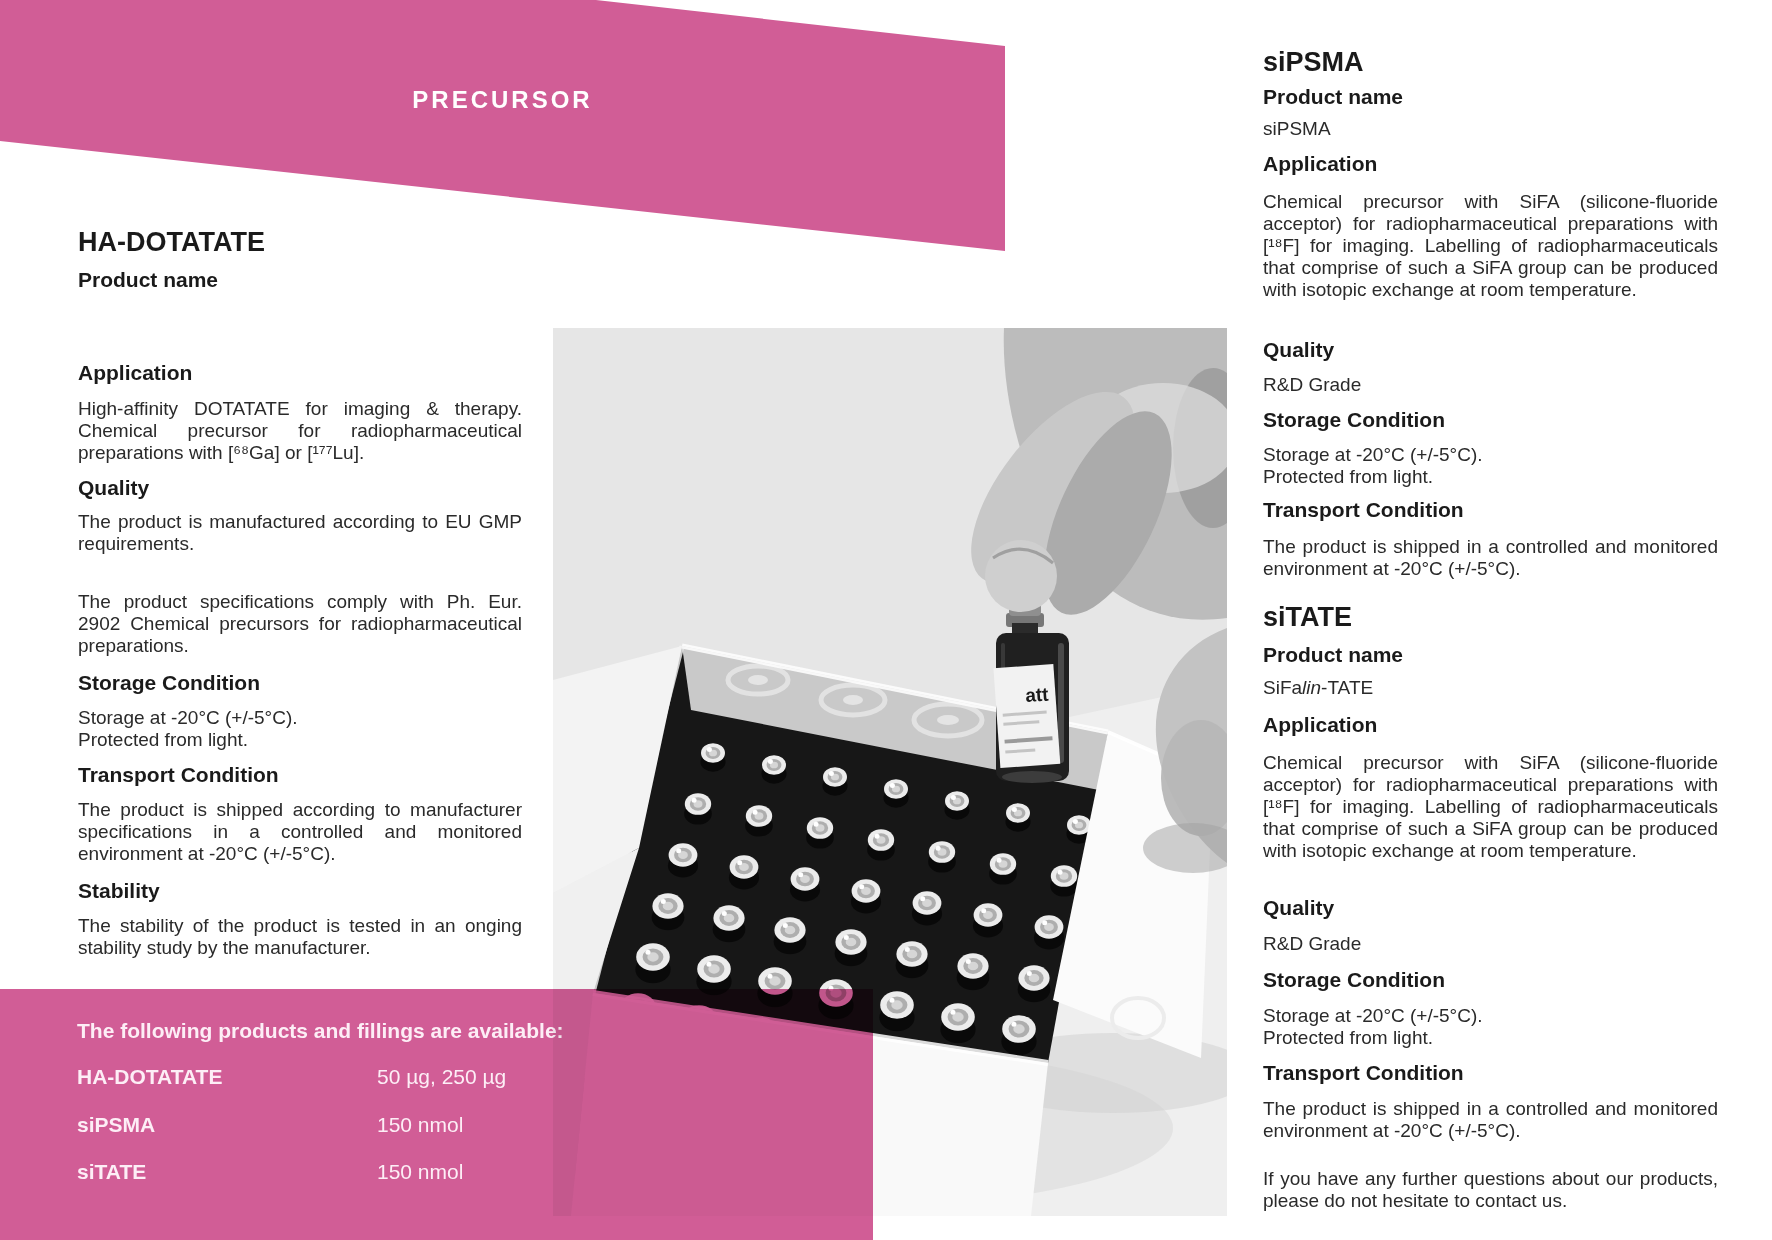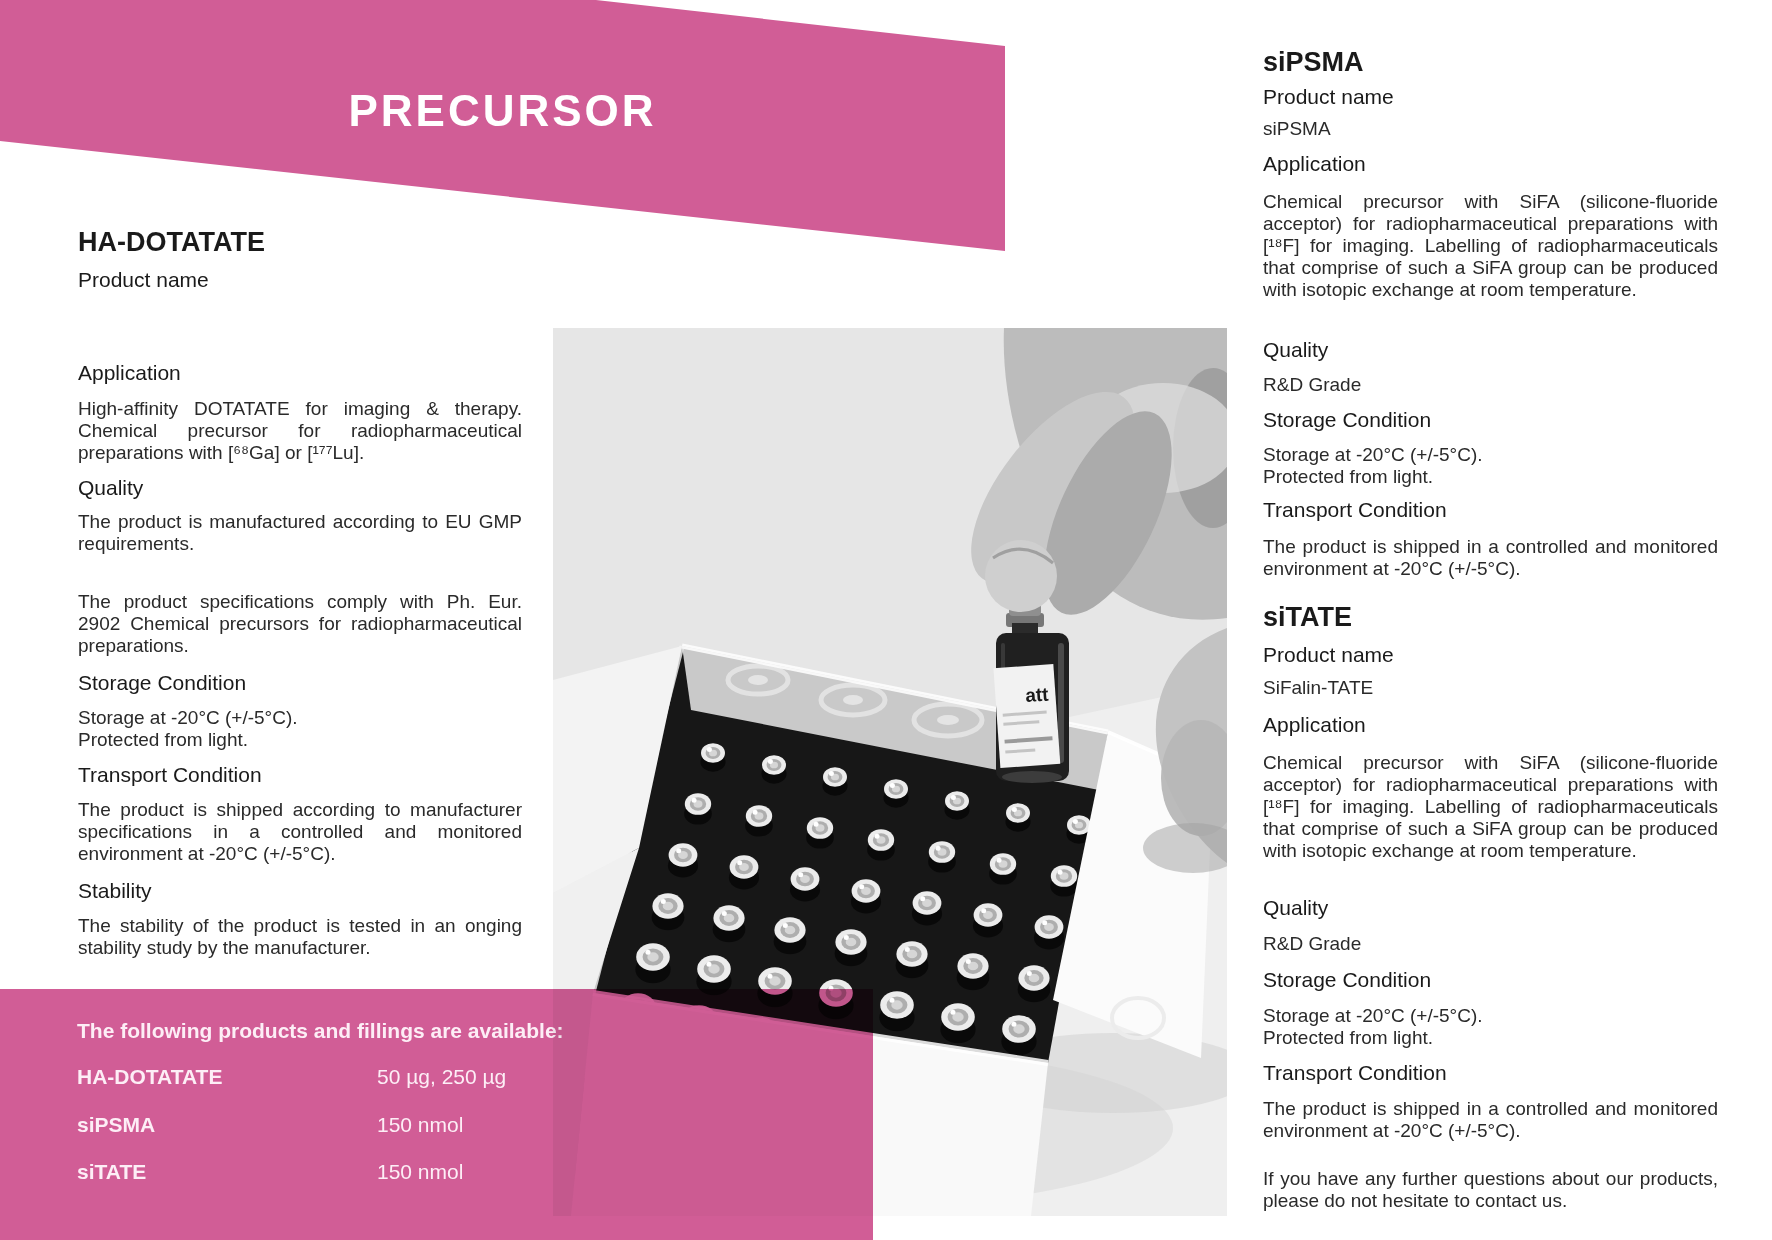--- a/index.html
+++ b/index.html
@@ -8,31 +8,31 @@
     font-family:"Liberation Sans","DejaVu Sans",sans-serif;color:#1f1f1f;
     overflow:hidden;margin:0 auto;
   }
   
   .banner{
     position:absolute;left:0;top:0;width:1005px;height:251px;background:#d15d96;
     clip-path:polygon(0% 0%, 59.3% 0%, 100% 18.3%, 100% 100%, 0% 56.2%);
   }
   .banner-title{
     position:absolute;left:0;top:86px;width:100%;text-align:center;
-    color:#ffffff;font-size:44px;font-weight:700;letter-spacing:3px;
+    color:#ffffff;font-size:24px;font-weight:700;letter-spacing:3px;
   }
   
   .abs{position:absolute;}
   .h1{font-size:27px;font-weight:700;line-height:30px;color:#1a1a1a;}
-  .h2{font-size:21px;font-weight:400;line-height:24px;color:#1a1a1a;}
+  .h2{font-size:21px;font-weight:700;line-height:24px;color:#1a1a1a;}
   .body{font-size:19px;line-height:22px;color:#2a2a2a;}
   .just{text-align:justify;text-justify:inter-word;}
   .leftcol{left:78px;width:444px;}
   .rightcol{left:1263px;width:455px;}
-  .ital{}
+  .ital{font-style:italic;}
   
   .products-box{
     position:absolute;left:0;top:989px;width:873px;height:280px;
     background:#d15d96;mix-blend-mode:multiply;color:#fdeef6;
   }
   .pb-heading{position:absolute;left:77px;top:30px;font-size:21px;font-weight:700;}
   .pb-name{position:absolute;left:77px;font-size:21px;font-weight:700;}
   .pb-value{position:absolute;left:377px;font-size:21px;font-weight:400;}
   
   .photo{position:absolute;left:553px;top:328px;width:674px;height:888px;}

